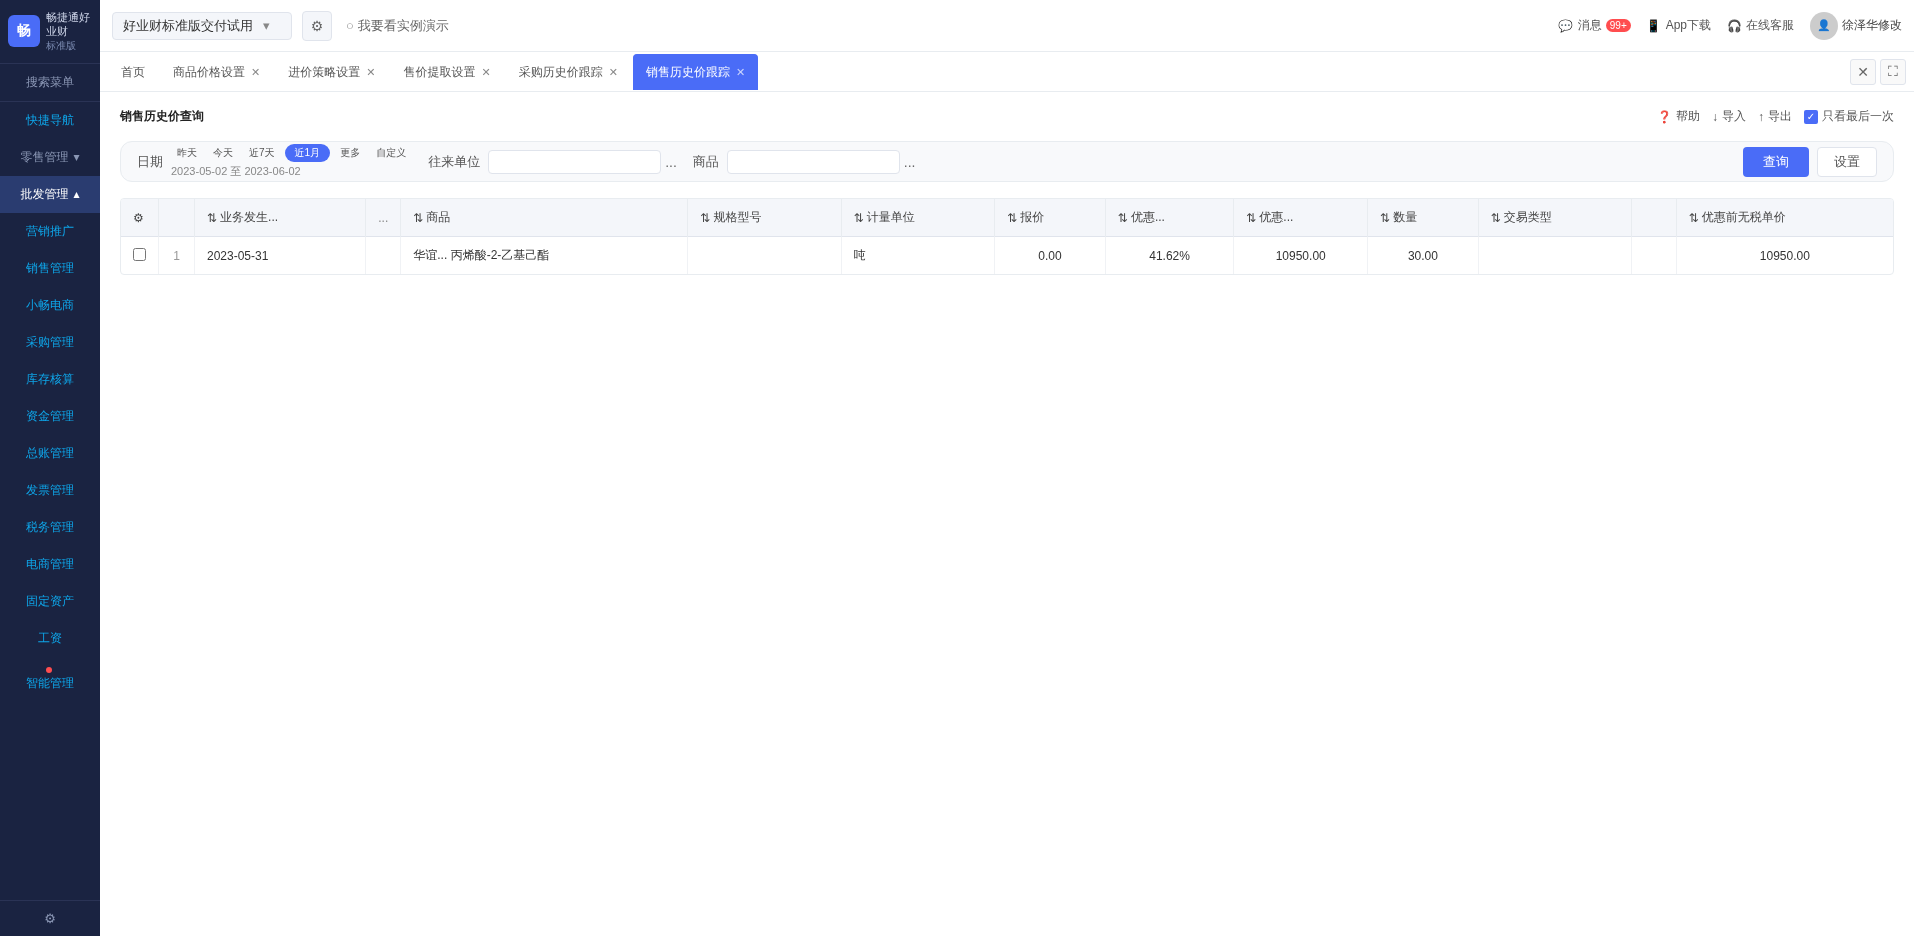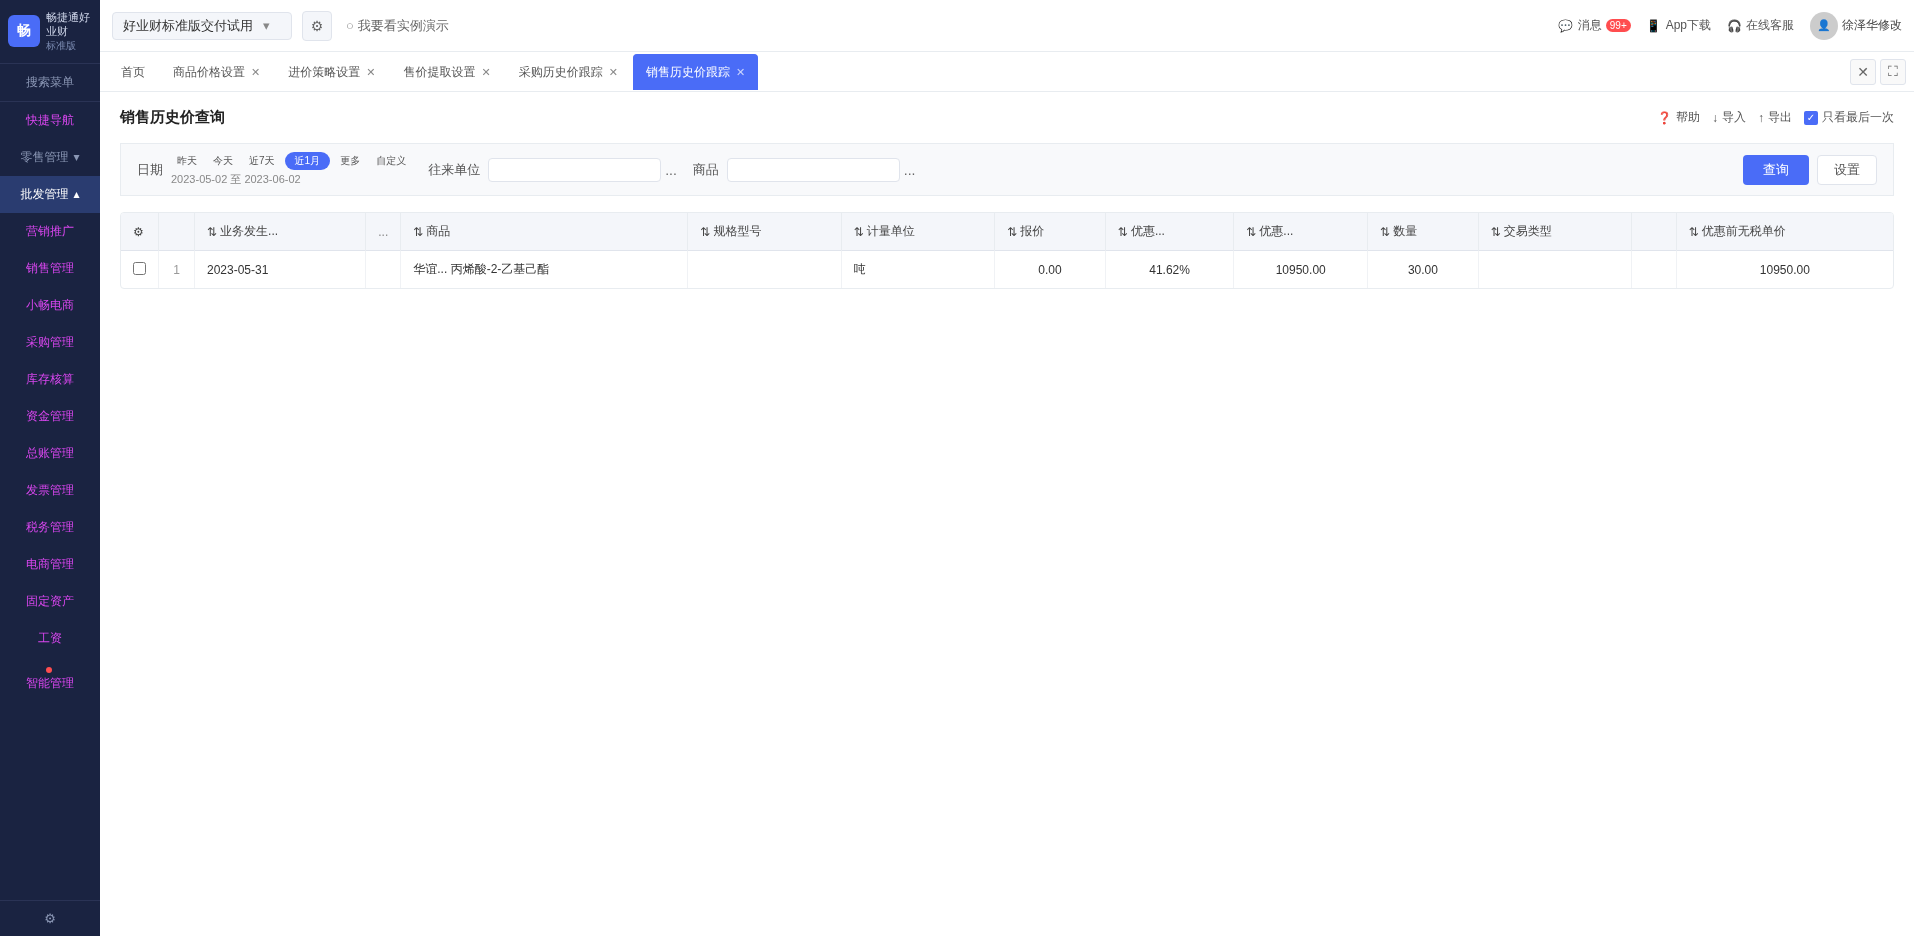--- a/index.html
+++ b/index.html
@@ -41,21 +41,21 @@
       color: #8a96b4;
       font-size: 12px;
       cursor: pointer;
       border-bottom: 1px solid #2a3355;
     }
 
     .sidebar-item {
       padding: 10px 4px;
       text-align: center;
       font-size: 12px;
-      color: #d946ef;
+      color: #0ea5e9;
       cursor: pointer;
       display: flex;
       flex-direction: column;
       align-items: center;
       gap: 2px;
     }
     .sidebar-item-with-arrow {
       padding: 10px 4px;
       text-align: center;
       font-size: 12px;
@@ -212,21 +212,21 @@
       background: #fff;
     }
 
     
     .page-header {
       display: flex;
       align-items: center;
       justify-content: space-between;
       margin-bottom: 16px;
     }
-    .page-title { font-size: 15px; font-weight: bold; color: #222; }
+    .page-title { font-size: 12px; font-weight: bold; color: #222; }
     .page-header-actions {
       display: flex; align-items: center; gap: 12px;
     }
     .header-action-btn {
       display: flex; align-items: center; gap: 4px;
       font-size: 12px; color: #555; cursor: pointer;
     }
     .header-checkbox {
       display: flex; align-items: center; gap: 4px;
       font-size: 12px; color: #555;
@@ -238,23 +238,23 @@
       display: flex; align-items: center; justify-content: center;
       color: white; font-size: 10px;
     }
 
     
     .filter-row {
       display: flex;
       align-items: center;
       gap: 16px;
       margin-bottom: 16px;
-      padding: 8px 16px;
+      padding: 2px 16px;
       background: #f8f9fb;
-      border-radius: 0;
+      border-radius: 12px;
       border: 1px solid #e8ecf0;
     }
     .filter-group {
       display: flex; align-items: center; gap: 8px;
     }
     .filter-label { font-size: 13px; color: #555; white-space: nowrap; }
     .date-buttons { display: flex; align-items: center; gap: 4px; }
     .date-btn {
       font-size: 10px;
       padding: 2px 6px;

